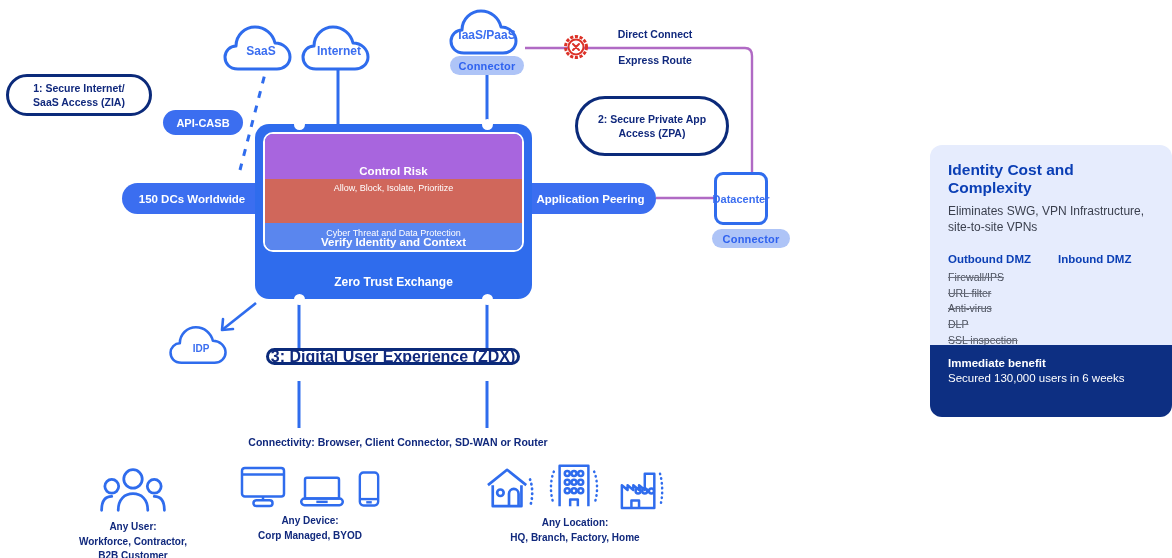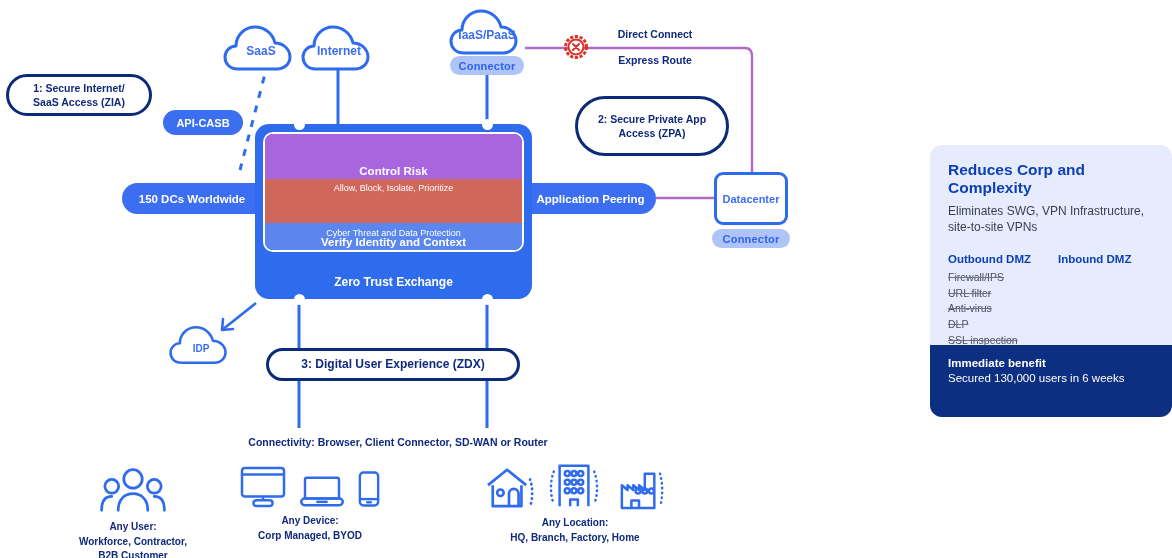--- a/index.html
+++ b/index.html
@@ -37,21 +37,21 @@
   #lay-policy{height:45px;background:#a865de;}
   #lay-risk{height:44px;background:#d0675b;}
   #lay-verify{height:38px;background:#5a86ee;}
   #zte .zte-label{position:absolute;left:0;bottom:10px;width:100%;text-align:center;
        color:#fff;font-weight:bold;font-size:12px;}
 
   .node-dot{position:absolute;width:11px;height:11px;border-radius:50%;
        background:#fff;border:0;}
 
   
-  #datacenter{position:absolute;left:714px;top:172px;width:74px;height:53px;
+  #datacenter{position:absolute;left:714px;top:172px;width:54px;height:53px;
        border:3px solid #2f6ced;border-radius:9px;display:flex;align-items:center;
        justify-content:center;color:#3b6ef0;font-weight:bold;font-size:11px;
        box-sizing:border-box;background:#fff;}
 
   
   #x-badge{position:absolute;left:564px;top:35px;width:24px;height:24px;}
 
   
   #panel{position:absolute;left:930px;top:145px;width:242px;height:272px;
        background:#e6ecfd;border-radius:12px;overflow:hidden;}
@@ -163,21 +163,21 @@
   <div class="pill-outline" style="left:6px;top:74px;width:146px;height:42px;font-size:10.5px;white-space:pre-line;">
     <span>1: Secure Internet/
 SaaS Access (ZIA)</span>
   </div>
 
   <div class="pill-outline" style="left:575px;top:96px;width:154px;height:60px;font-size:10.5px;white-space:pre-line;">
     <span>2: Secure Private App
 Access (ZPA)</span>
   </div>
 
-  <div class="pill-outline" style="left:266px;top:348px;width:254px;height:33px;font-size:12px;">
+  <div class="pill-outline" style="left:266px;top:348px;width:254px;height:17px;font-size:16px;">
     <span>3: Digital User Experience (ZDX)</span>
   </div>
 
   <div class="pill-blue" style="left:163px;top:110px;width:80px;height:25px;font-size:11px;">
     <span>API-CASB</span>
   </div>
 
   <div class="pill-blue" style="left:122px;top:183px;width:140px;height:31px;font-size:11.5px;border-radius:16px 0 0 16px;">
     <span>150 DCs Worldwide</span>
   </div>
@@ -306,21 +306,21 @@
           </g>
         </g>
       </svg>
     </div>
     <div class="caption">Any Location:
 HQ, Branch, Factory, Home</div>
   </div>
 
   <div id="panel">
     <div class="pad">
-      <h2>Reduces Corp and Complexity</h2>
+      <h2>Identity Cost and Complexity</h2>
       <div class="sub">Eliminates SWG, VPN Infrastructure, site-to-site VPNs</div>
 
       <div class="dmz-cols">
         <div class="dmz-col">
           <h3>Outbound DMZ</h3>
           <ul>
             <li>Firewall/IPS</li>
             <li>URL filter</li>
             <li>Anti-virus</li>
             <li>DLP</li>

